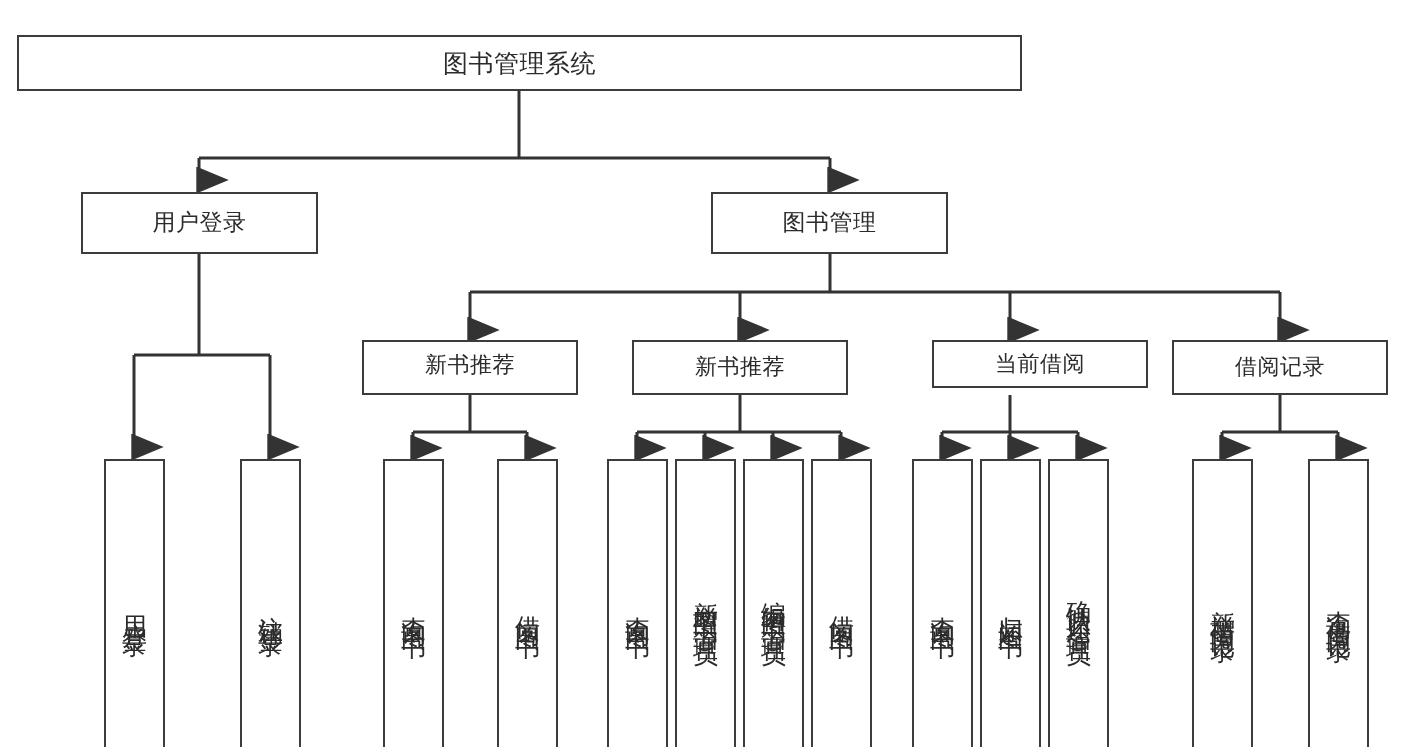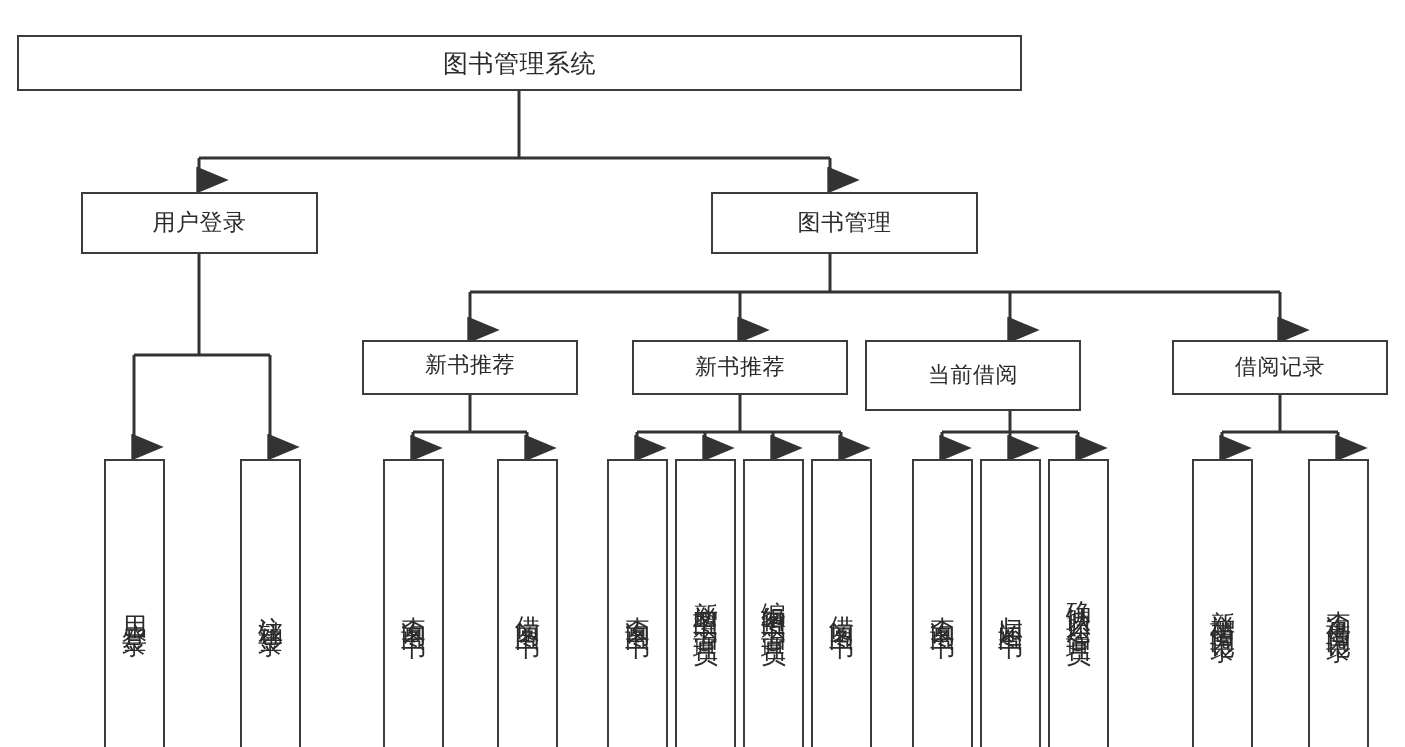--- a/index.html
+++ b/index.html
@@ -130,33 +130,33 @@
   </svg>
 
   <div class="node lv-root" style="left:17px;top:13px;width:1005px;height:56px;">
     <span class="label">图书管理系统</span>
   </div>
 
   <div class="node lv-2" style="left:81px;top:170px;width:237px;height:62px;">
     <span class="label">用户登录</span>
   </div>
 
-  <div class="node lv-2" style="left:711px;top:170px;width:267px;height:62px;">
+  <div class="node lv-2" style="left:711px;top:170px;width:237px;height:62px;">
     <span class="label">图书管理</span>
   </div>
 
   <div class="node lv-3" style="left:362px;top:318px;width:216px;height:55px;font-family:Liberation Mono, monospace;">
     <span class="label">新书推荐</span>
   </div>
 
   <div class="node lv-3" style="left:632px;top:318px;width:216px;height:55px;">
     <span class="label">新书推荐</span>
   </div>
 
-  <div class="node lv-3" style="left:865px;top:318px;width:216px;height:71px;">
+  <div class="node lv-3" style="left:932px;top:318px;width:216px;height:48px;">
     <span class="label">当前借阅</span>
   </div>
 
   <div class="node lv-3" style="left:1172px;top:318px;width:216px;height:55px;align-items:center;">
     <span class="label">借阅记录</span>
   </div>
 
   <div class="leaf" style="left:104px;top:437px;width:61px;height:298px;">
     <span class="vlabel">用户登录</span>
   </div>

